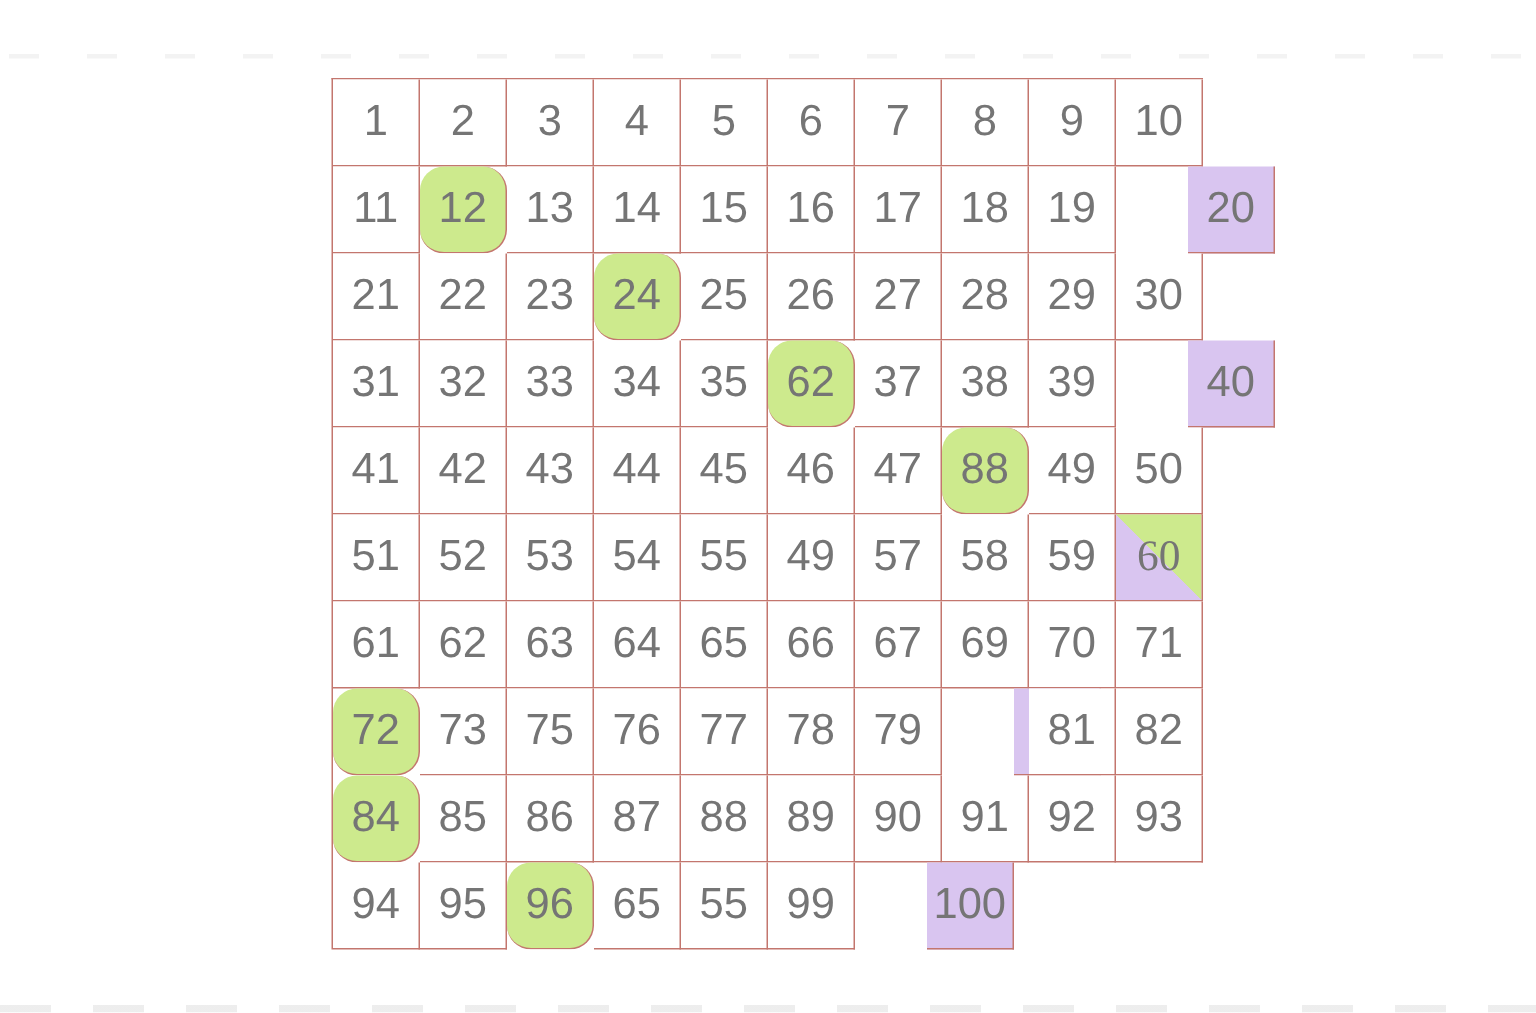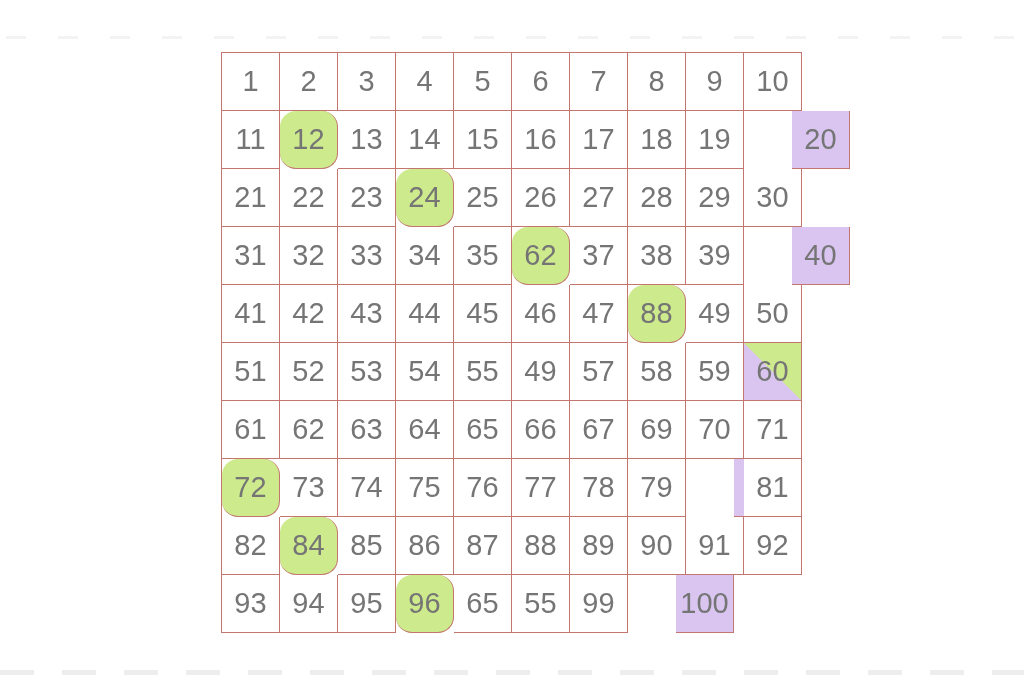--- a/index.html
+++ b/index.html
@@ -45,20 +45,21 @@
     user-select: none;
   }
   .cell.green  { background: var(--green, #cdea8d); border-radius: 16px; }
   .cell.purple { background: var(--purple, #d9c5f0); margin-left: 48px; }
   .cell.split  {
     background: linear-gradient(45deg,
                  var(--purple, #d9c5f0) 0%,
                  var(--purple, #d9c5f0) 49.8%,
                  var(--green,  #cdea8d) 50.2%,
                  var(--green,  #cdea8d) 100%);
+    font-family: Liberation Serif, serif;
   }
   
   .remnant {
     position: absolute;
     pointer-events: none;
   }
   .remnant-top {
     left: 6px;
     top: 36px;
     width: 1014px;
@@ -149,21 +150,20 @@
       <div class="cell">63</div>
       <div class="cell">64</div>
       <div class="cell">65</div>
       <div class="cell">66</div>
       <div class="cell">67</div>
       <div class="cell">69</div>
       <div class="cell">70</div>
       <div class="cell">71</div>
       <div class="cell green">72</div>
       <div class="cell">73</div>
-      <div class="cell">74</div>
       <div class="cell">75</div>
       <div class="cell">76</div>
       <div class="cell">77</div>
       <div class="cell">78</div>
       <div class="cell">79</div>
       <div class="cell purple">80</div>
       <div class="cell">81</div>
       <div class="cell">82</div>
       <div class="cell green">84</div>
       <div class="cell">85</div>

